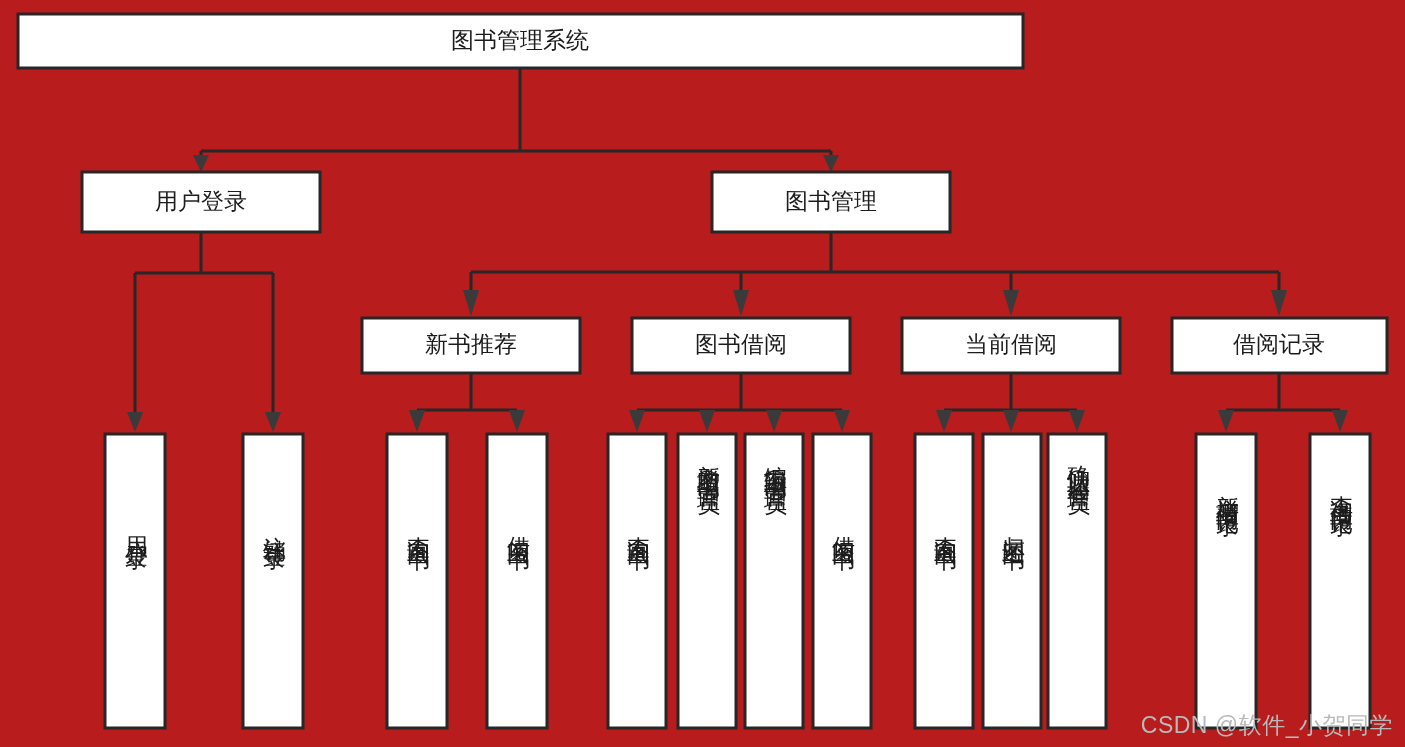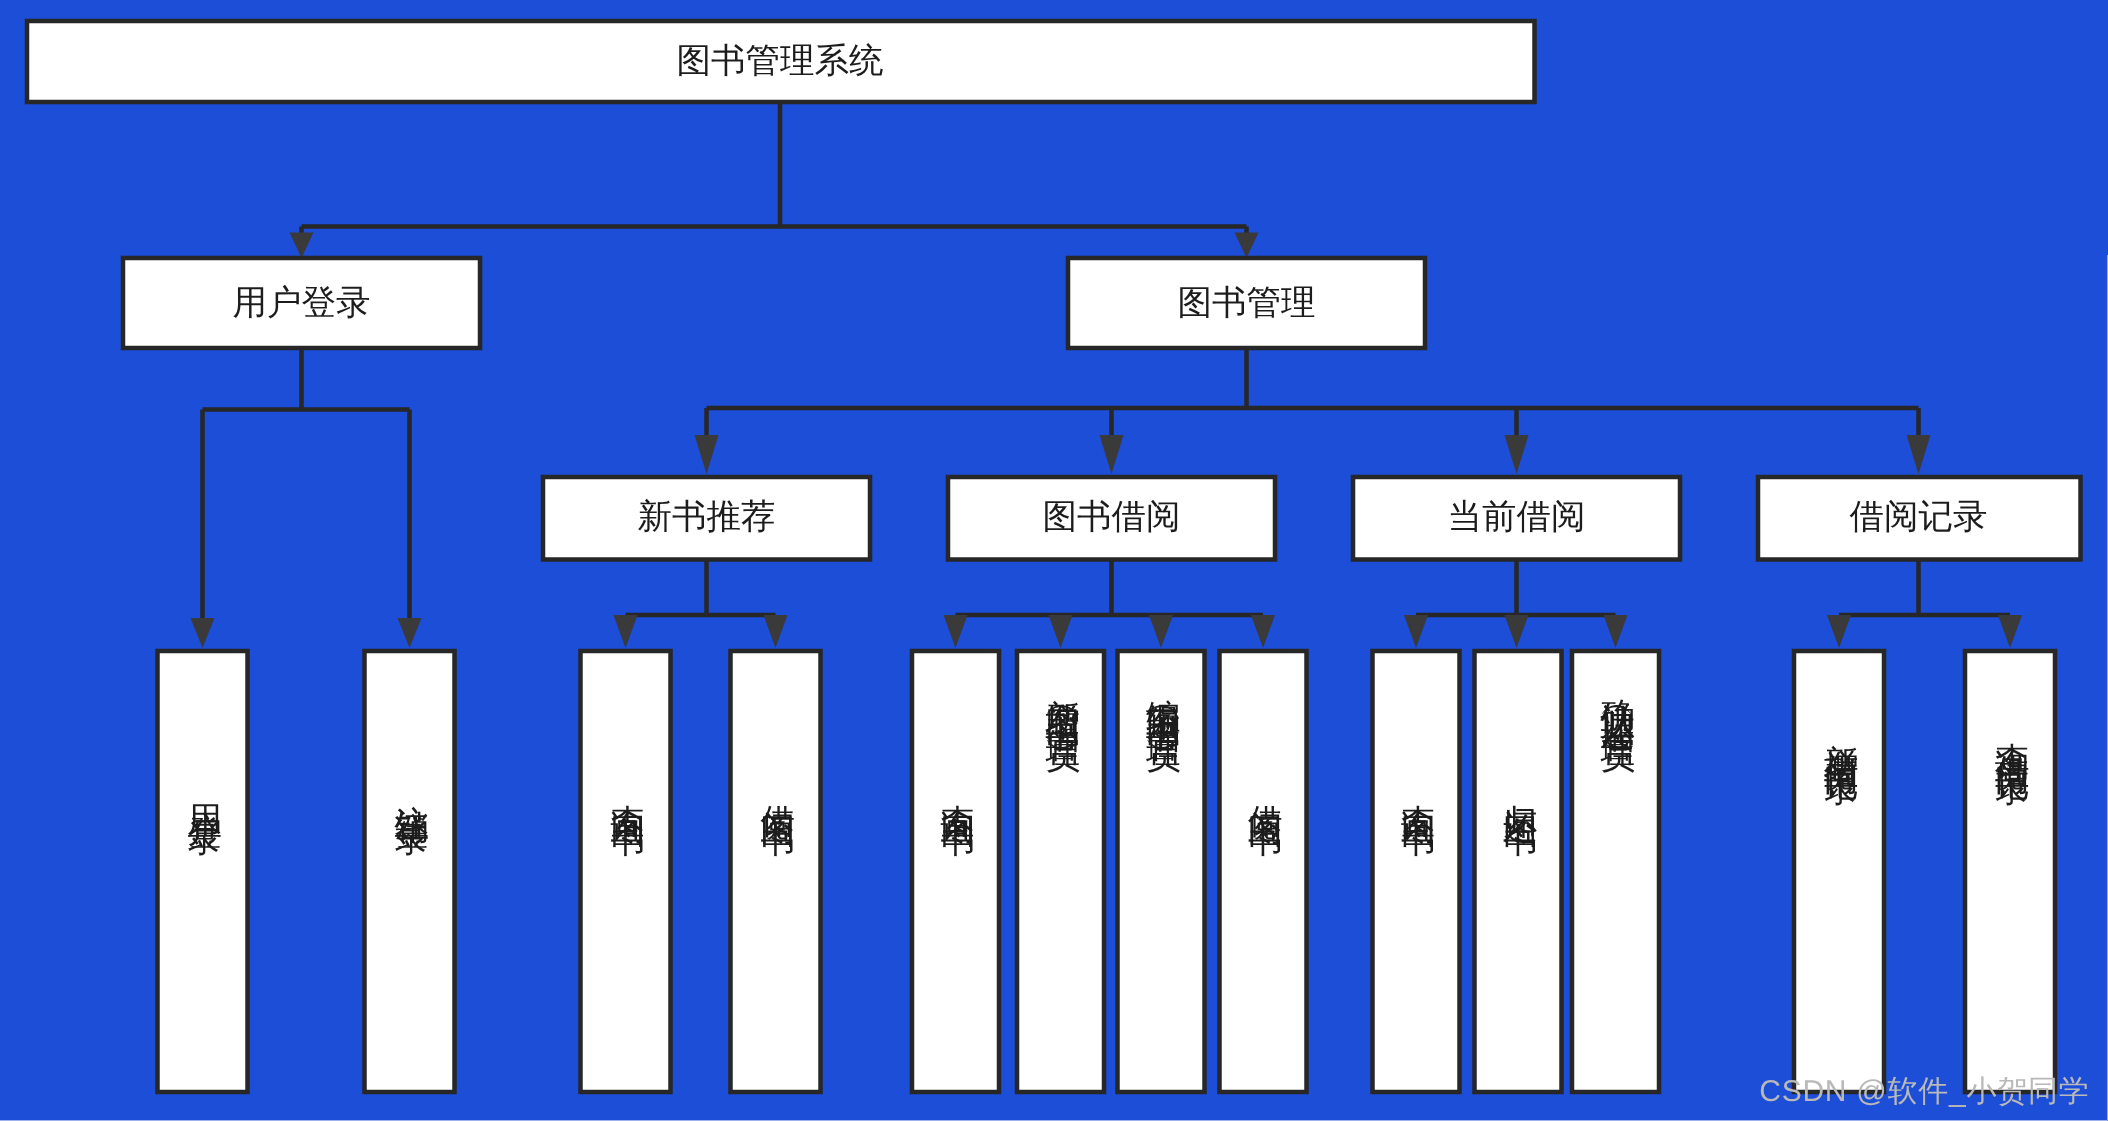--- a/index.html
+++ b/index.html
@@ -7,21 +7,21 @@
     padding: 0;
     background: #ffffff;
   }
   body {
     font-family: "Liberation Sans", "DejaVu Sans", sans-serif;
   }
   #diagram-root {
     position: relative;
     width: 1405px;
     height: 747px;
-    background: #1d4ed8;
+    background: #b91c1c;
     overflow: hidden;
   }
   svg.flow {
     position: absolute;
     left: 0;
     top: 0;
     width: 1405px;
     height: 747px;
     display: block;
   }
@@ -55,21 +55,21 @@
     text-orientation: upright;
     letter-spacing: 4px;
     dominant-baseline: middle;
     text-anchor: start;
   }
   .watermark {
     position: absolute;
     right: 12px;
     bottom: 6px;
     font-family: "Liberation Sans", "DejaVu Sans", sans-serif;
-    font-size: 20px;
+    font-size: 23px;
     color: #b9b9b9;
     letter-spacing: 0.5px;
     white-space: nowrap;
     pointer-events: none;
   }
 </style>
 </head>
 <body>
 
 <div id="diagram-root">

